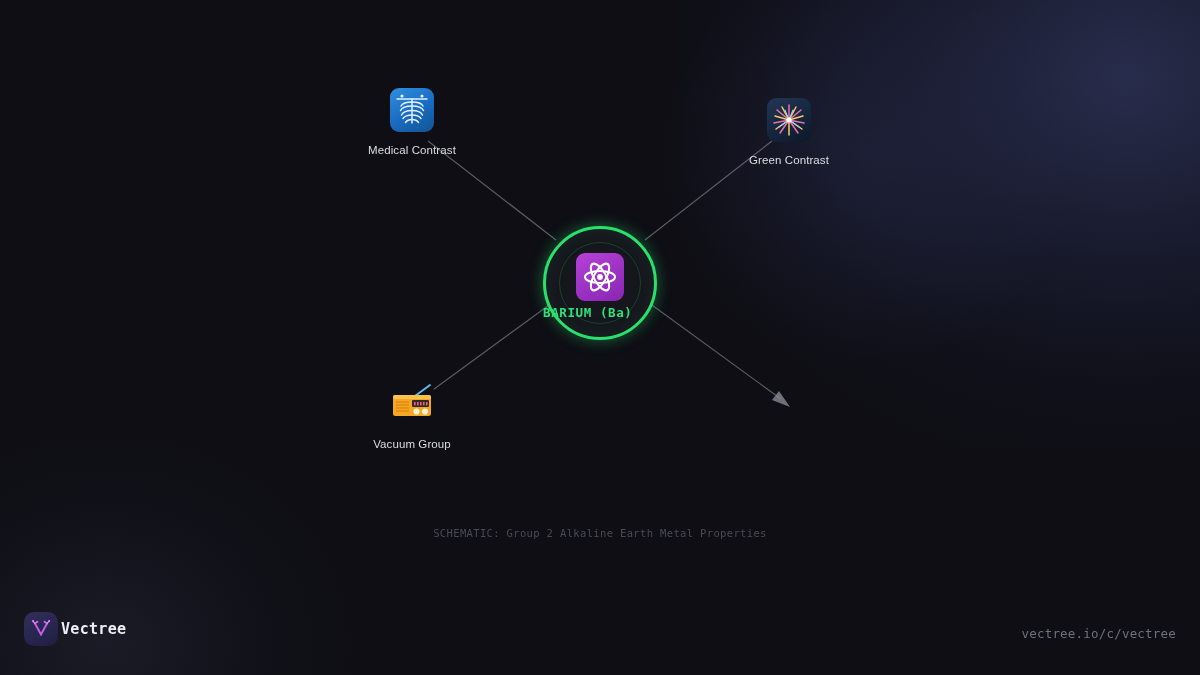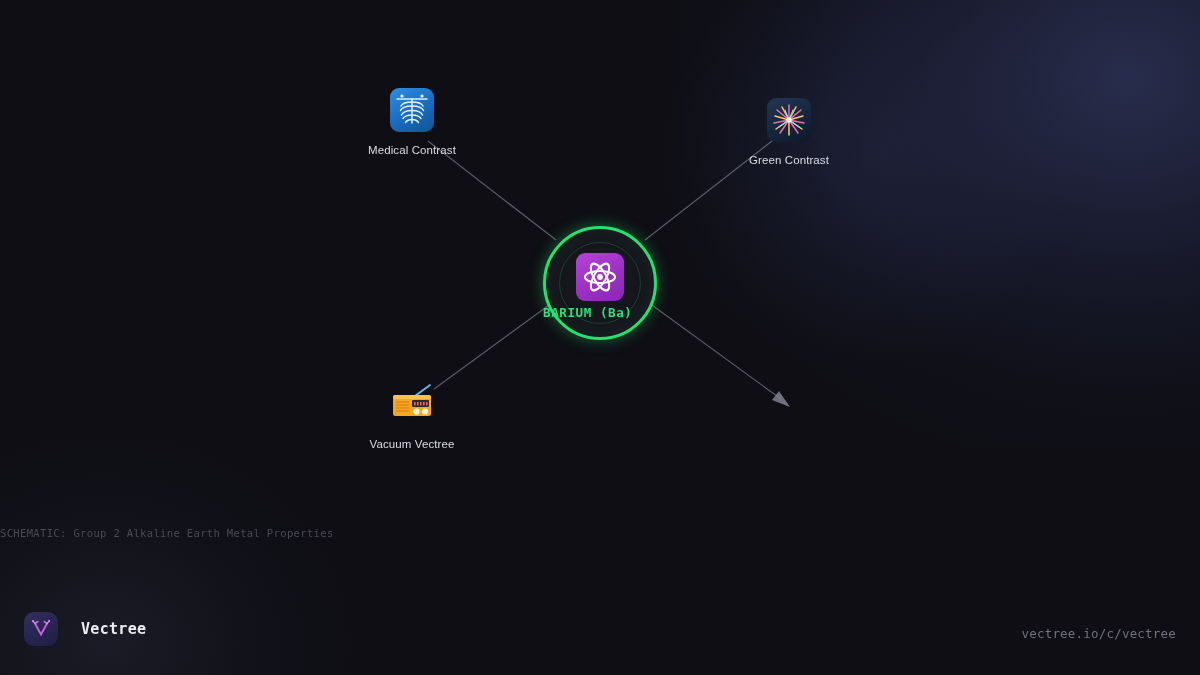--- a/index.html
+++ b/index.html
@@ -124,36 +124,36 @@
     font-weight:bold;
     letter-spacing:0.6px;
     color:#2fe07a;
     white-space:nowrap;
   }
 
   
   #schematic-caption {
     position:absolute;
     left:0; right:0; top:527px;
-    text-align:left;
+    text-align:center;
     font-family:"DejaVu Sans Mono", monospace;
     font-size:10.5px;
     letter-spacing:0.35px;
     color:#4a4a56;
   }
 
   
   #brand {
     position:absolute;
     left:24px; bottom:20px;
   }
   .brand-row {
     display:flex;
     align-items:center;
-    gap:23px;
+    gap:3px;
     margin-bottom:9px;
   }
   .brand-logo {
     width:34px; height:34px;
     border-radius:10px;
     background:linear-gradient(150deg,#32305a 0%,#282550 55%,#201e42 100%);
     display:flex; align-items:center; justify-content:center;
   }
   .brand-name {
     font-family:"DejaVu Sans Mono", monospace;
@@ -275,21 +275,21 @@
           <rect x="24" y="20" width="1.6" height="3.4"></rect>
           <rect x="27" y="20" width="1.6" height="3.4"></rect>
           <rect x="30" y="20" width="1.6" height="3.4"></rect>
           <rect x="33" y="20" width="1.6" height="3.4"></rect>
           <rect x="36" y="20" width="1.6" height="3.4"></rect>
         </g>
         <circle cx="26.5" cy="29.5" r="3.1" fill="#fff3d6"></circle>
         <circle cx="35" cy="29.5" r="3.1" fill="#fff3d6"></circle>
       </svg>
     </div>
-    <div class="sat-label">Vacuum Vectree</div>
+    <div class="sat-label">Vacuum Group</div>
   </div>
 
 
   <div id="center-node">
     <div class="ring-outer"></div>
     <div class="ring-inner"></div>
     <div class="center-icon">
       <svg class="icon-svg" width="38" height="38" viewBox="0 0 38 38">
         <g stroke="#ffffff" stroke-width="2.1" fill="none">
           <ellipse cx="19" cy="19" rx="15" ry="6"></ellipse>

